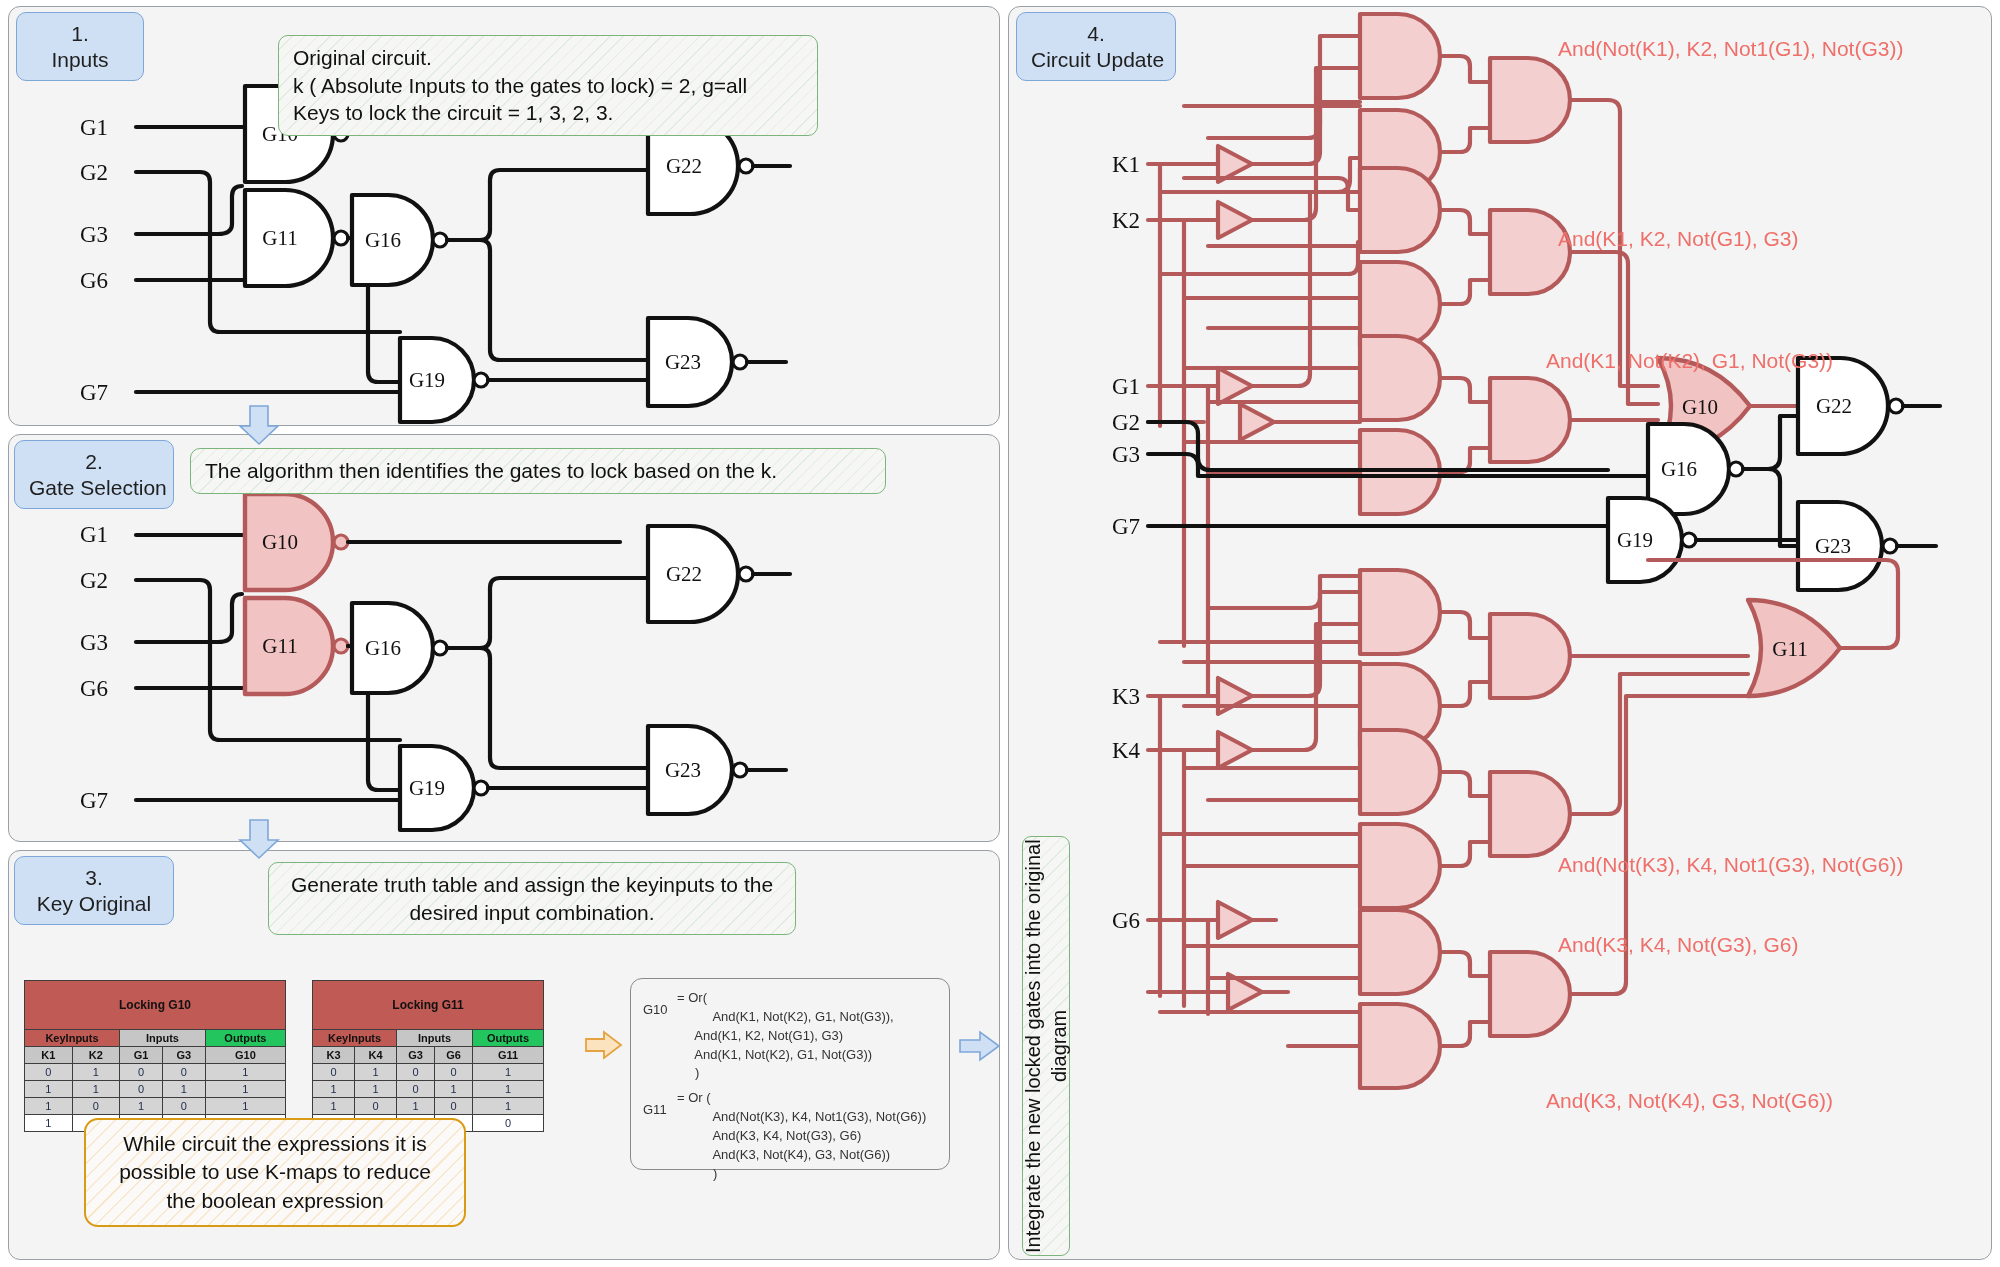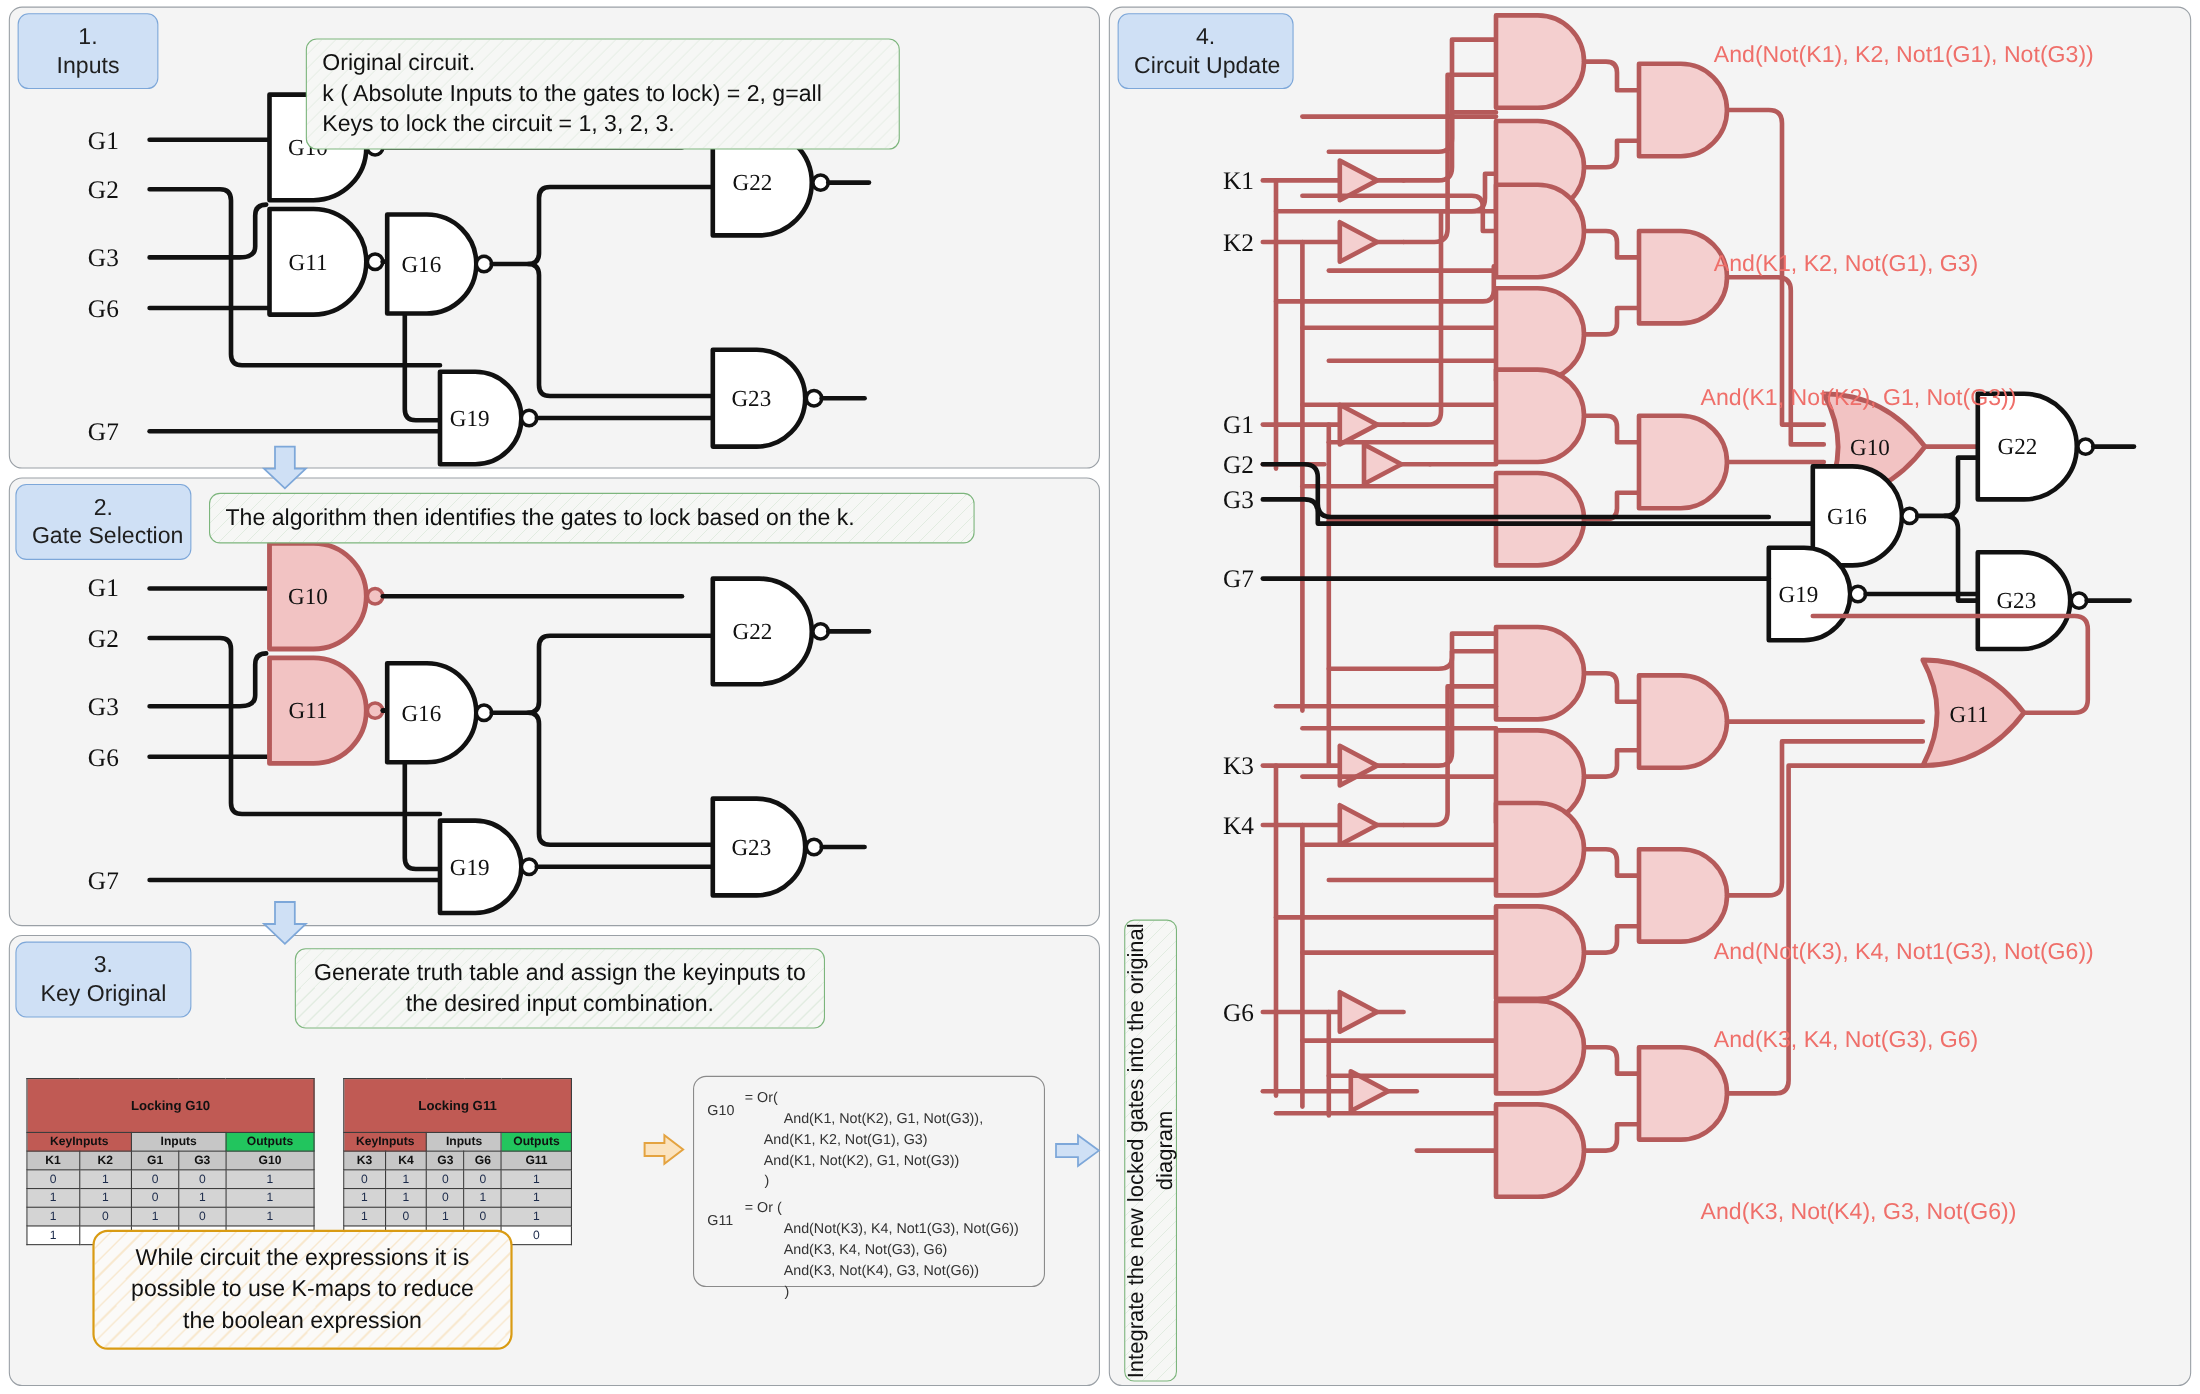--- a/index.html
+++ b/index.html
@@ -277,21 +277,21 @@
   <path d="M12 2 H 30 V 22 H 40 L 21 40 L 2 22 H 12 Z" fill="#cfe0f5" stroke="#7da7d9" stroke-width="1.6"></path>
 </svg>
 
 <div class="panel" id="panel3"></div>
 
 <div class="step-badge" style="left:14px; top:856px; width:160px;">
   <div>3.</div>
   <div>Key Original</div>
 </div>
 
-<div class="callout centered" style="left:268px; top:862px; width:482px;text-align:center;">Generate truth table and assign the keyinputs to the desired input combination.</div>
+<div class="callout centered" style="left:268px; top:862px; width:528px;text-align:center;">Generate truth table and assign the keyinputs to the desired input combination.</div>
 
 <table class="tt" style="left:24px; top:980px; width:262px;">
   <tbody>
       <tr>
         <th class="title" colspan="5">Locking G10</th>
       </tr>
   <tr>
     <th class="keyg" colspan="2">KeyInputs</th>
     <th class="ing" colspan="2">Inputs</th>
     <th class="outg">Outputs</th>
@@ -327,21 +327,21 @@
   <tr class="last">
     <td>1</td>
     <td>1</td>
     <td>1</td>
     <td>1</td>
     <td>0</td>
   </tr>
 </tbody>
   </table>
 
-<table class="tt" style="left:312px; top:980px; width:208px;">
+<table class="tt" style="left:312px; top:980px; width:232px;">
   <tbody>
       <tr>
         <th class="title" colspan="5">Locking G11</th>
       </tr>
   <tr>
     <th class="keyg" colspan="2">KeyInputs</th>
     <th class="ing" colspan="2">Inputs</th>
     <th class="outg">Outputs</th>
   </tr>
   <tr>

